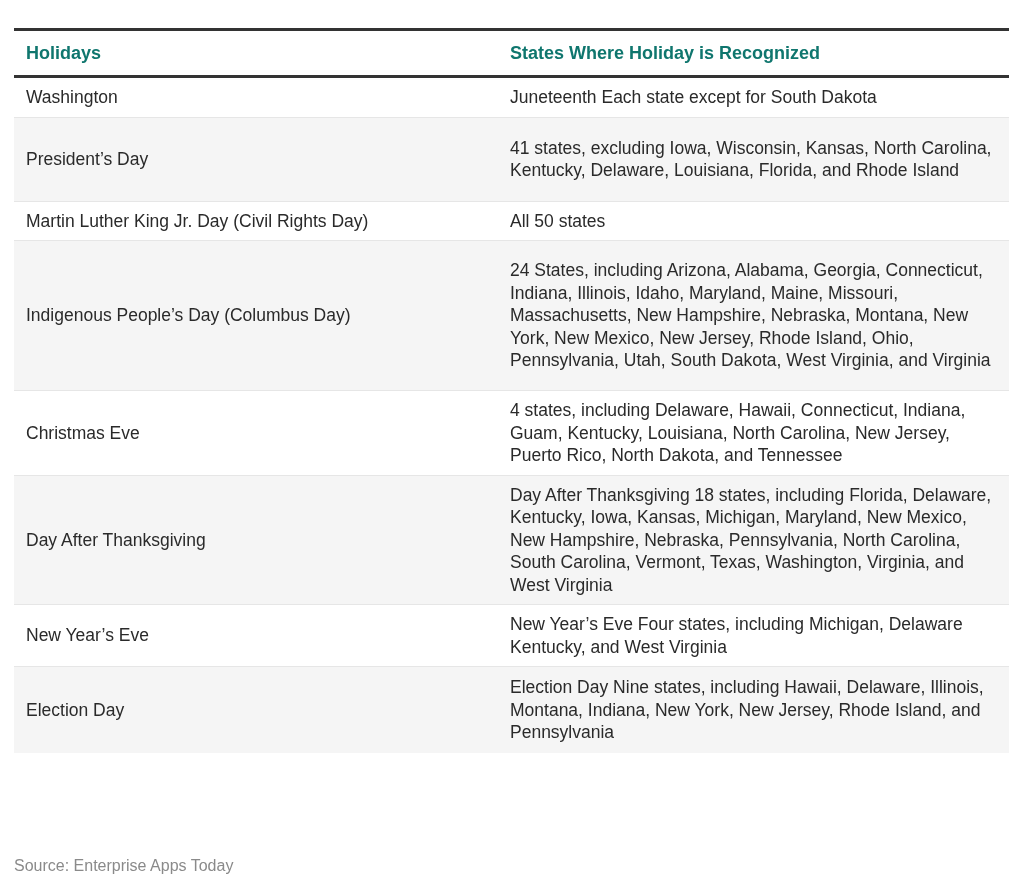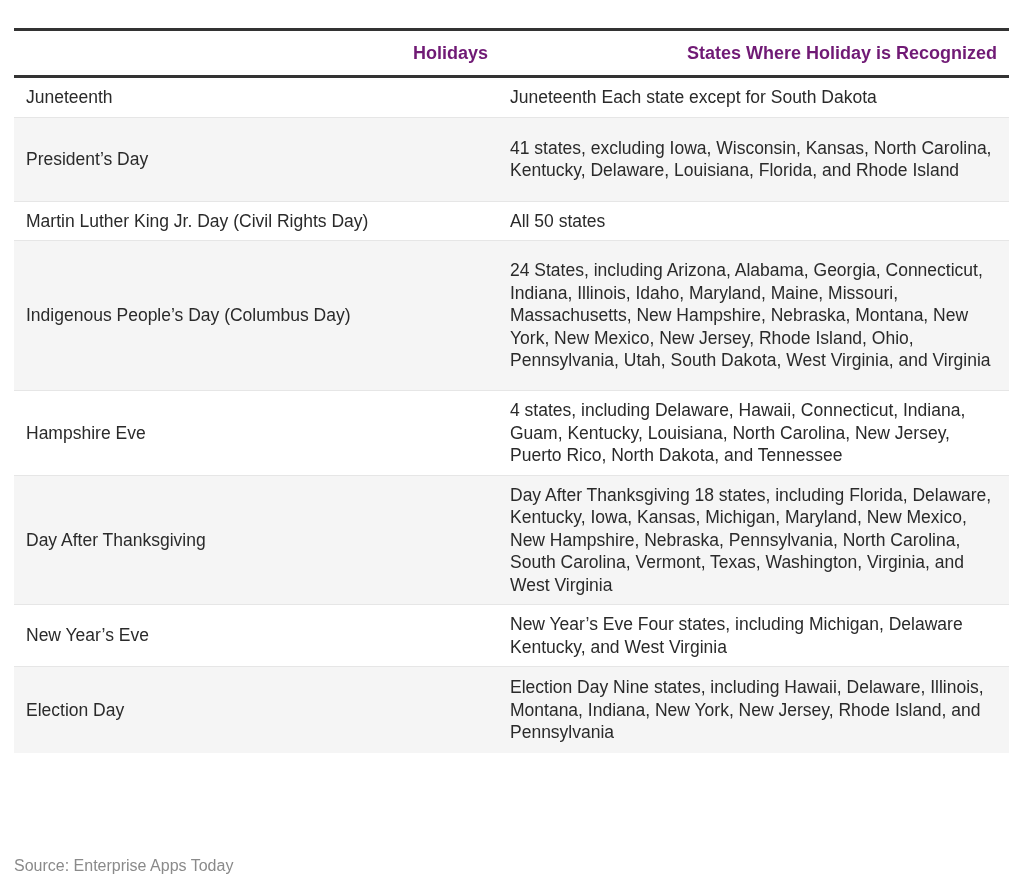--- a/index.html
+++ b/index.html
@@ -24,24 +24,24 @@
     table {
       border-collapse: collapse;
       width: 995px;
       table-layout: fixed;
     }
     thead tr {
       border-top: 3px solid #333333;
       border-bottom: 3px solid #333333;
     }
     th {
-      text-align: right;
+      text-align: left;
       font-weight: bold;
       font-size: 18px;
-      color: #701a75;
+      color: #0f766e;
       height: 44px;
       padding: 0 12px;
       vertical-align: middle;
     }
     th.col-states { padding-left: 10px; }
     td {
       font-size: 17.5px;
       line-height: 22.5px;
       color: #2a2a2a;
       padding: 8px 12px;
@@ -72,37 +72,37 @@
       <col class="c2">
     </colgroup>
     <thead>
       <tr>
         <th class="col-holiday">Holidays</th>
         <th class="col-states">States Where Holiday is Recognized</th>
       </tr>
     </thead>
     <tbody>
       <tr style="height:38px">
-        <td>Juneteenth</td>
+        <td>Washington</td>
         <td class="col-states">Juneteenth Each state except for South Dakota</td>
       </tr>
       <tr style="height:84px">
         <td>President’s Day</td>
         <td class="col-states">41 states, excluding Iowa, Wisconsin, Kansas, North Carolina, Kentucky, Delaware, Louisiana, Florida, and Rhode Island</td>
       </tr>
       <tr style="height:38px">
         <td>Martin Luther King Jr. Day (Civil Rights Day)</td>
         <td class="col-states">All 50 states</td>
       </tr>
       <tr style="height:150px">
         <td>Indigenous People’s Day (Columbus Day)</td>
         <td class="col-states">24 States, including Arizona, Alabama, Georgia, Connecticut, Indiana, Illinois, Idaho, Maryland, Maine, Missouri, Massachusetts, New Hampshire, Nebraska, Montana, New York, New Mexico, New Jersey, Rhode Island, Ohio, Pennsylvania, Utah, South Dakota, West Virginia, and Virginia</td>
       </tr>
       <tr style="height:83px">
-        <td>Hampshire Eve</td>
+        <td>Christmas Eve</td>
         <td class="col-states">4 states, including Delaware, Hawaii, Connecticut, Indiana, Guam, Kentucky, Louisiana, North Carolina, New Jersey, Puerto Rico, North Dakota, and Tennessee</td>
       </tr>
       <tr style="height:129px">
         <td>Day After Thanksgiving</td>
         <td class="col-states">Day After Thanksgiving 18 states, including Florida, Delaware, Kentucky, Iowa, Kansas, Michigan, Maryland, New Mexico, New Hampshire, Nebraska, Pennsylvania, North Carolina, South Carolina, Vermont, Texas, Washington, Virginia, and West Virginia</td>
       </tr>
       <tr style="height:60px">
         <td>New Year’s Eve</td>
         <td class="col-states">New Year’s Eve Four states, including Michigan, Delaware Kentucky, and West Virginia</td>
       </tr>

